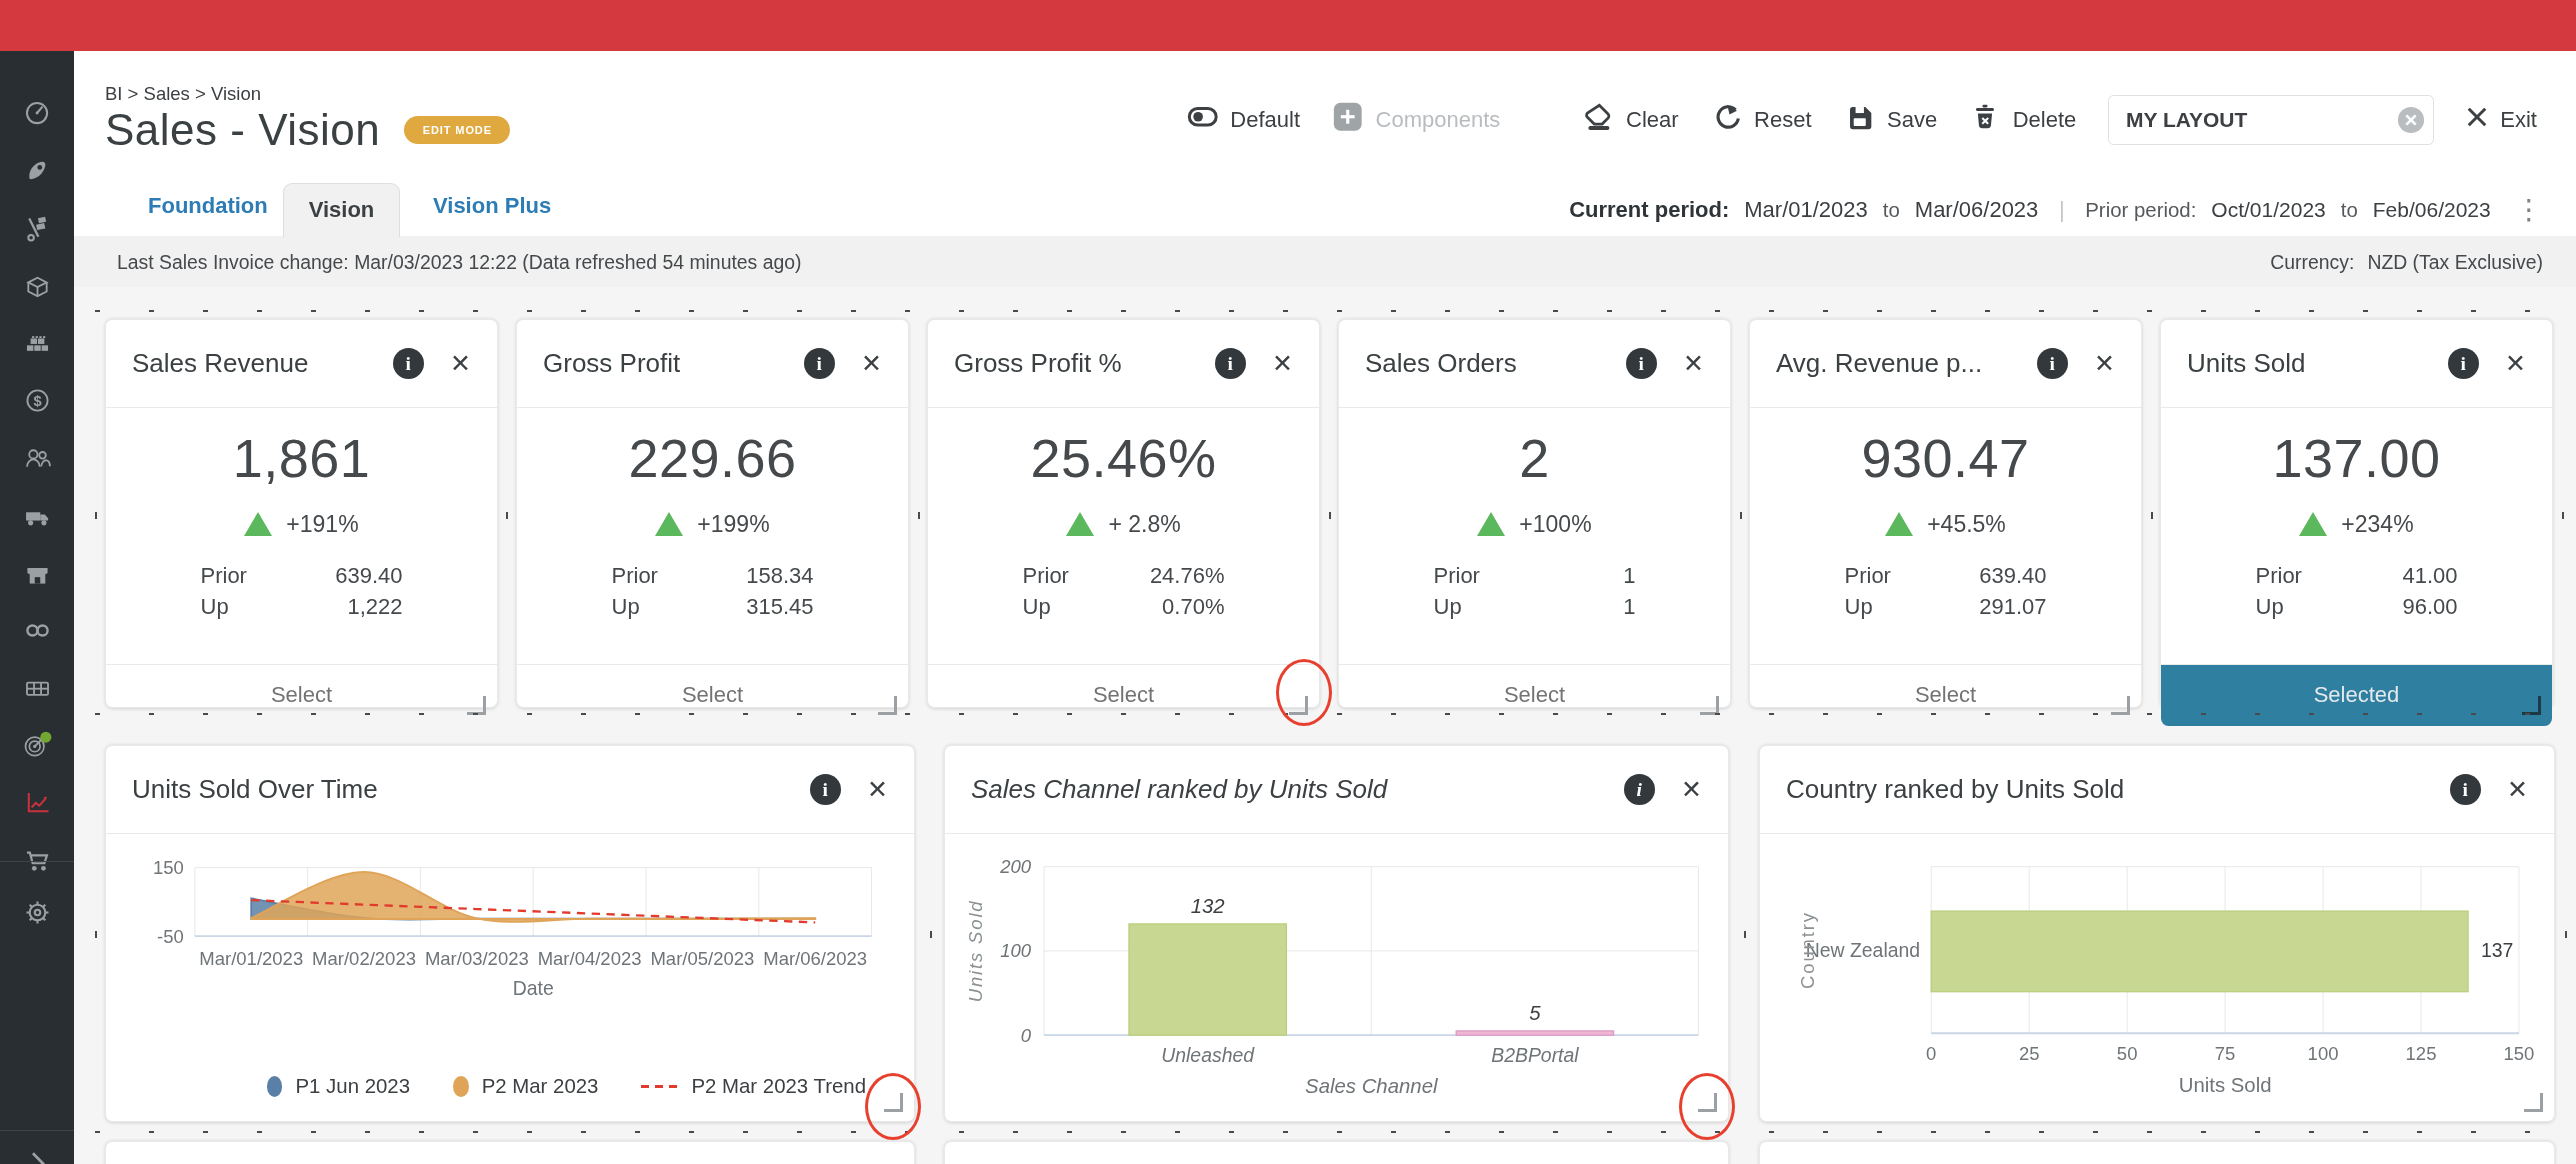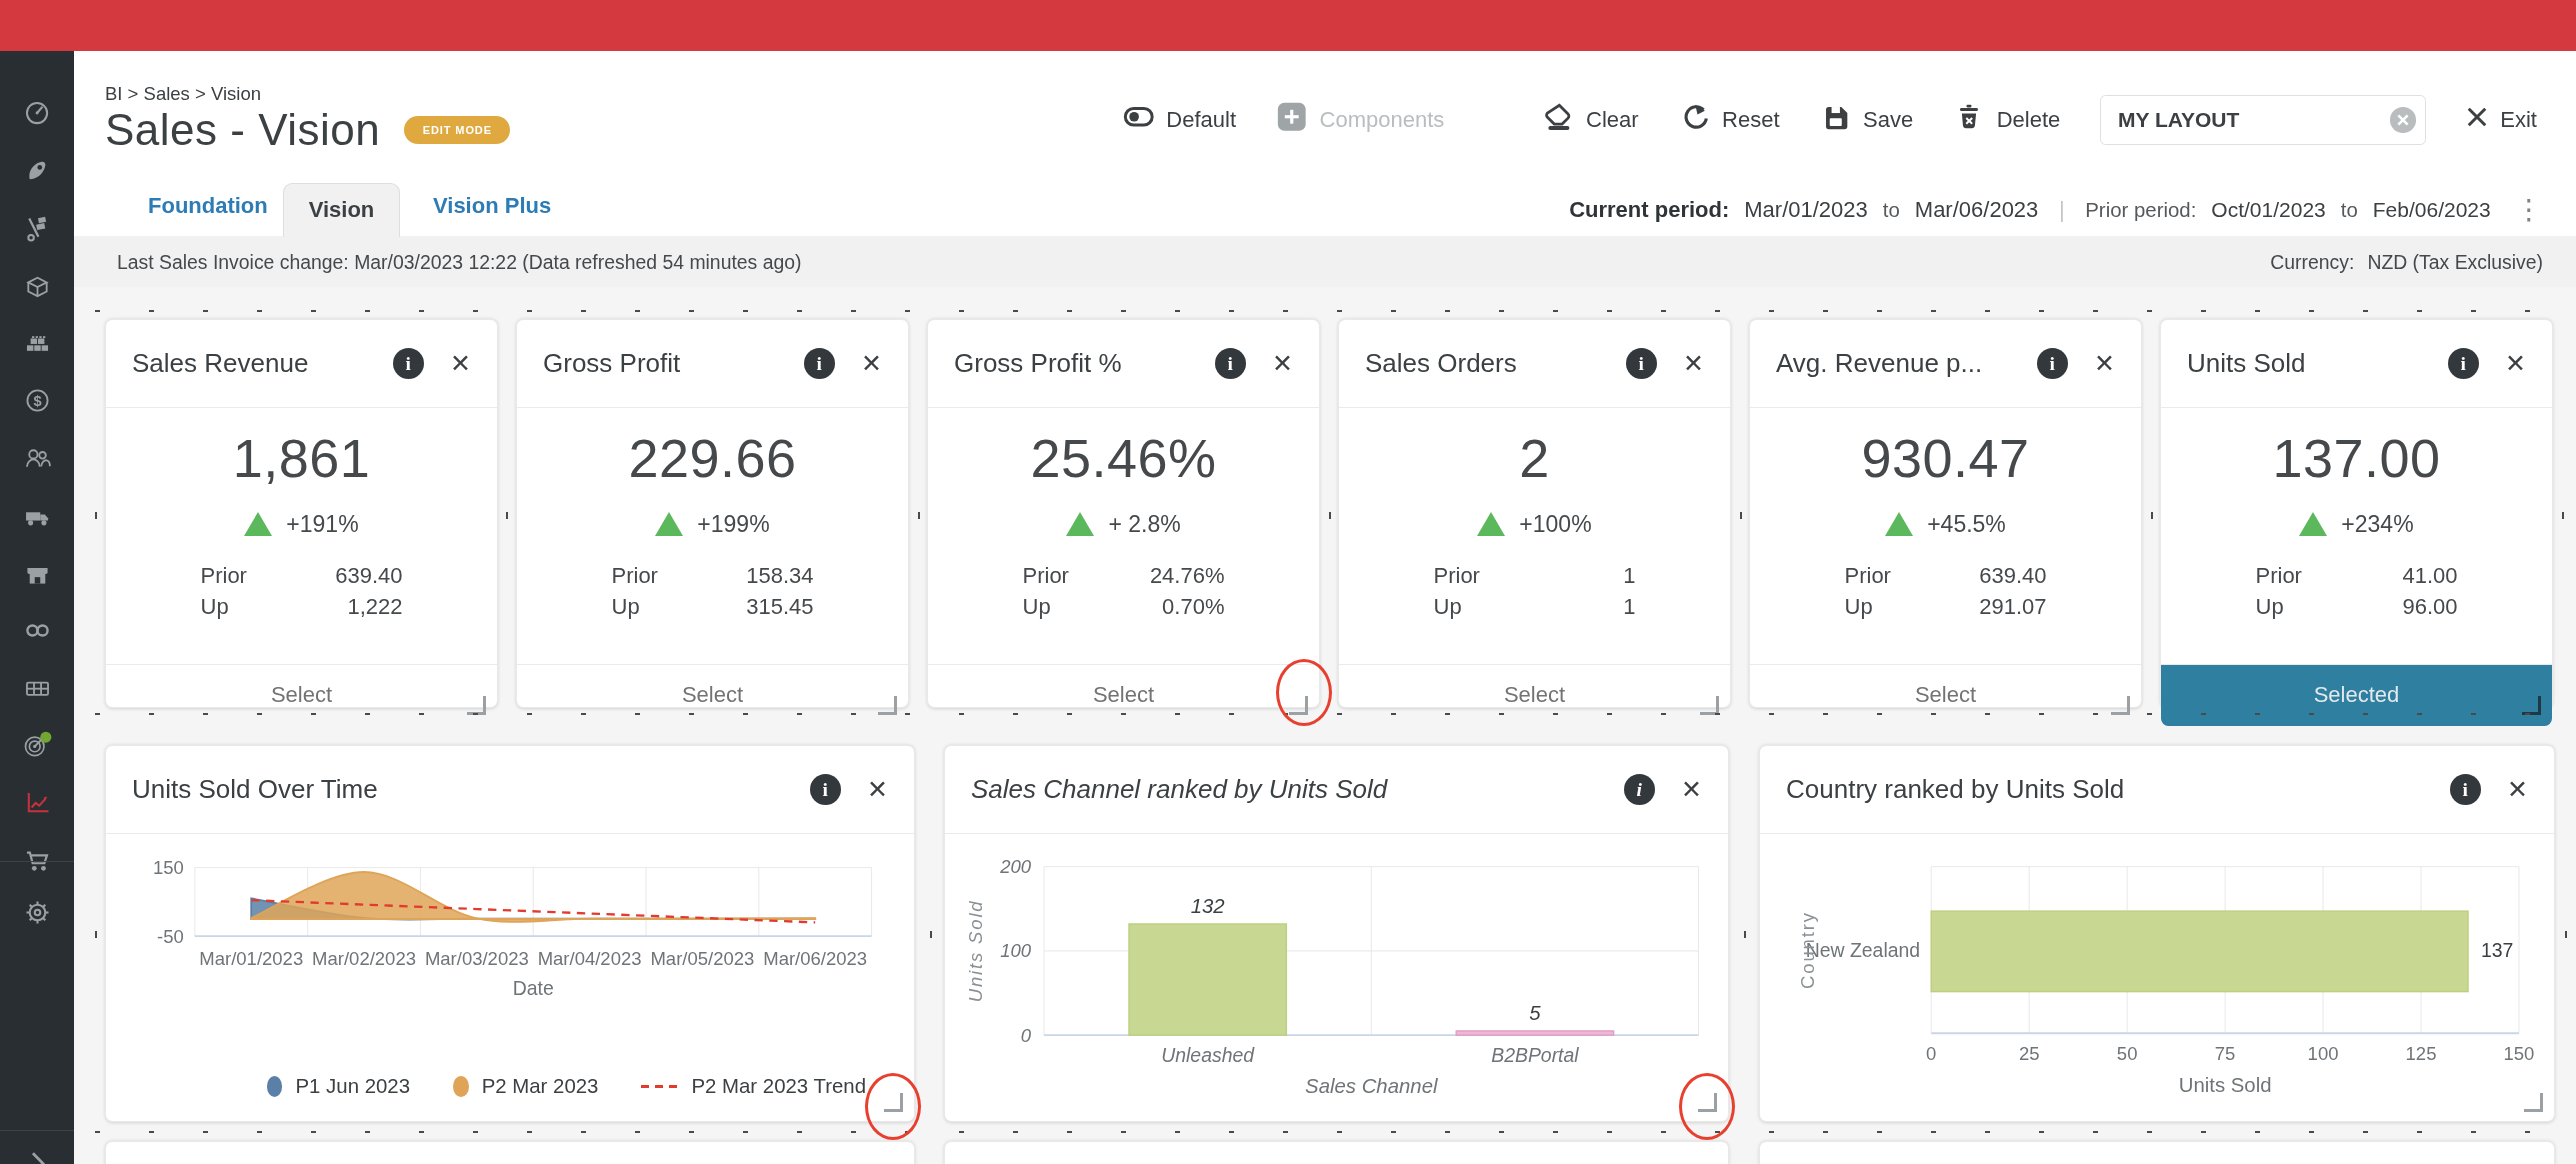--- a/index.html
+++ b/index.html
@@ -23,21 +23,21 @@
   #main{position:absolute;left:74px;top:51px;width:2502px;height:1114px;}
 
   
   #header{position:absolute;left:0;top:0;width:2502px;height:185px;background:#ffffff;border-bottom:0.9px solid #e2e2e2;}
   #breadcrumb{position:absolute;left:31px;top:31.5px;font-size:18.5px;color:#3c4043;}
   #title-row{position:absolute;left:31px;top:54px;display:flex;align-items:center;gap:24px;}
   #page-title{font-size:44px;font-weight:400;color:#3b4043;letter-spacing:0.5px;}
   #mode-badge{background:#dfa93f;color:#ffffff;font-size:11px;font-weight:700;letter-spacing:0.9px;
     padding:8.3px 18.5px;border-radius:925px;line-height:1;}
   
-  #toolbar{position:absolute;right:39px;top:44px;display:flex;align-items:center;gap:40px;}
+  #toolbar{position:absolute;right:39px;top:44px;display:flex;align-items:center;gap:32px;}
   .tb-item{display:flex;align-items:center;gap:12px;font-size:22px;font-weight:500;color:#3c4043;cursor:pointer;white-space:nowrap;}
   .tb-item.disabled{color:#b9bdbf;cursor:default;}
   .tb-gap{width:16.7px;}
   #layout-input-wrap{position:relative;}
   #layout-input{width:326px;height:50px;border:0.9px solid #e0e0e0;border-radius:5.6px;font-size:21px;font-weight:700;
     color:#3c4043;padding:0 52px 0 16.7px;outline:none;font-family:inherit;background:#fff;box-sizing:border-box;}
   #layout-clear{position:absolute;right:9.3px;top:11px;cursor:pointer;line-height:0;}
 
   
   .tab-link{position:absolute;bottom:16.7px;font-size:22px;font-weight:600;color:#2d7cb5;cursor:pointer;}

